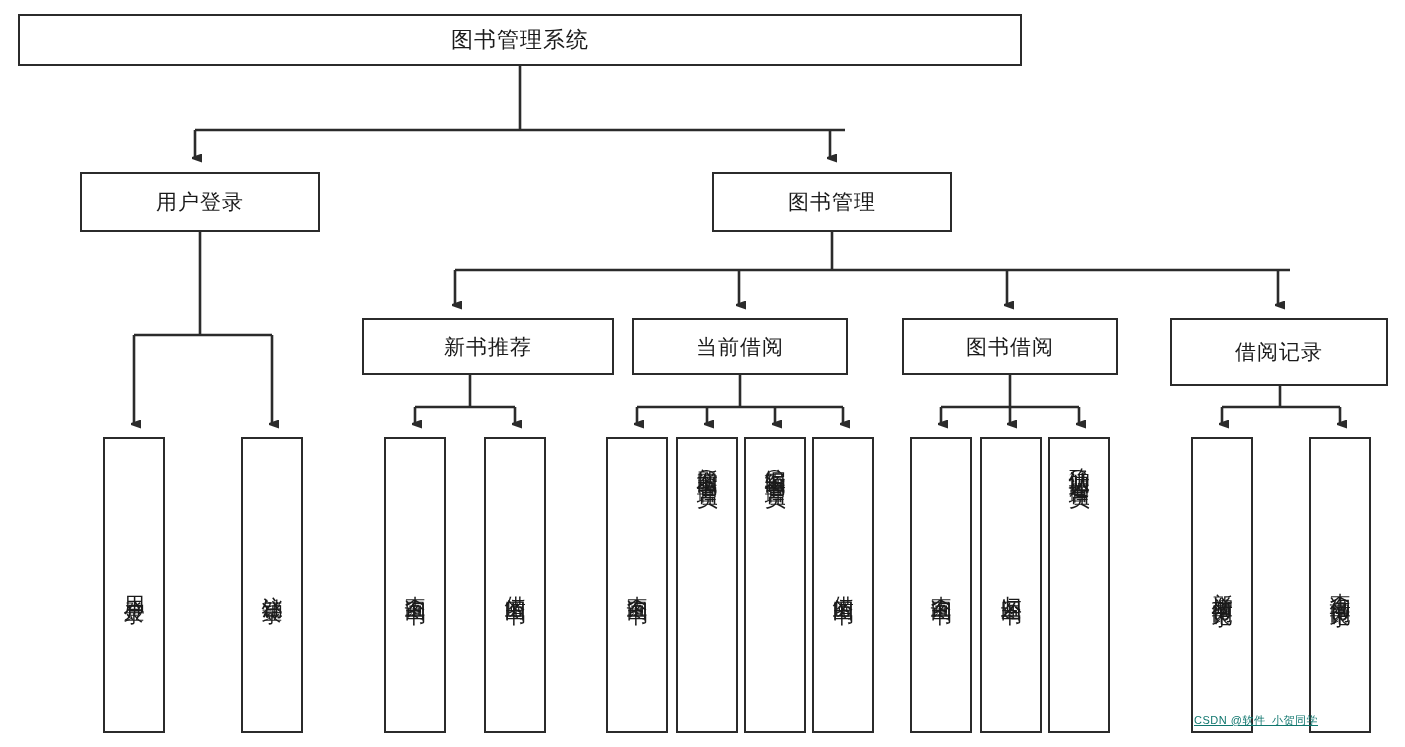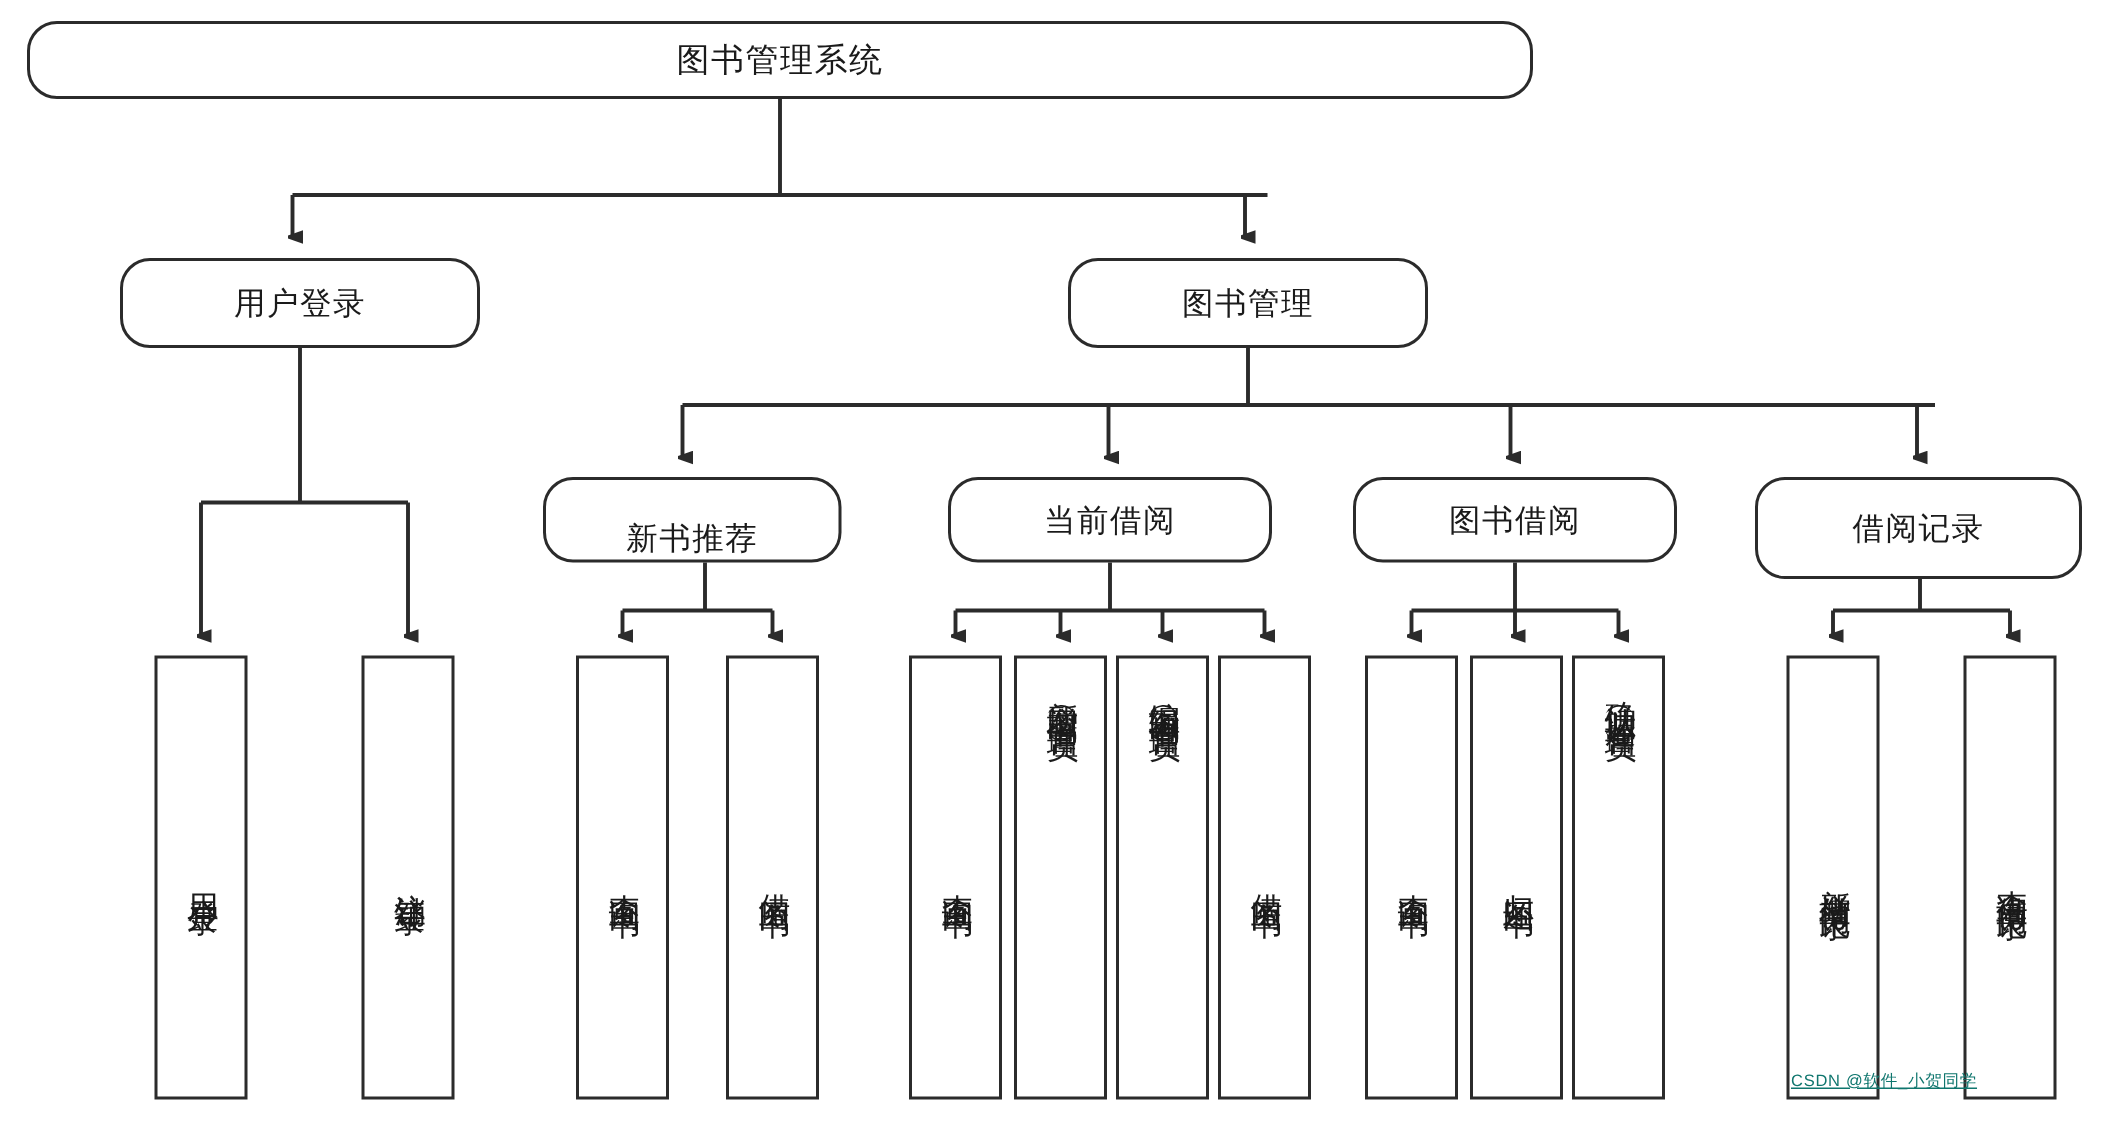--- a/index.html
+++ b/index.html
@@ -32,21 +32,20 @@
     background: #ffffff;
     border: 2px solid #2b2b2b;
     display: flex;
     align-items: center;
     justify-content: center;
     color: #1a1a1a;
   }
   .node.horiz {
     font-size: 21px;
     letter-spacing: 1px;
-    border-radius: 20px;
   }
   .node.root {
     font-size: 22px;
   }
   .node.leaf {
     align-items: flex-start;
     justify-content: center;
     padding-top: 12px;
   }
   .node.leaf .vtext {
@@ -129,21 +128,21 @@
     <span>图书管理系统</span>
   </div>
 
   <div class="node horiz" style="left:80px; top:172px; width:240px; height:60px;">
     <span>用户登录</span>
   </div>
   <div class="node horiz" style="left:712px; top:172px; width:240px; height:60px;">
     <span>图书管理</span>
   </div>
 
-  <div class="node horiz" style="left:362px; top:318px; width:199px; height:57px;align-items:flex-end;">
+  <div class="node horiz" style="left:362px; top:318px; width:252px; height:57px;">
     <span>新书推荐</span>
   </div>
   <div class="node horiz" style="left:632px; top:318px; width:216px; height:57px;">
     <span>当前借阅</span>
   </div>
   <div class="node horiz" style="left:902px; top:318px; width:216px; height:57px;">
     <span>图书借阅</span>
   </div>
   <div class="node horiz" style="left:1170px; top:318px; width:218px; height:68px;">
     <span>借阅记录</span>

